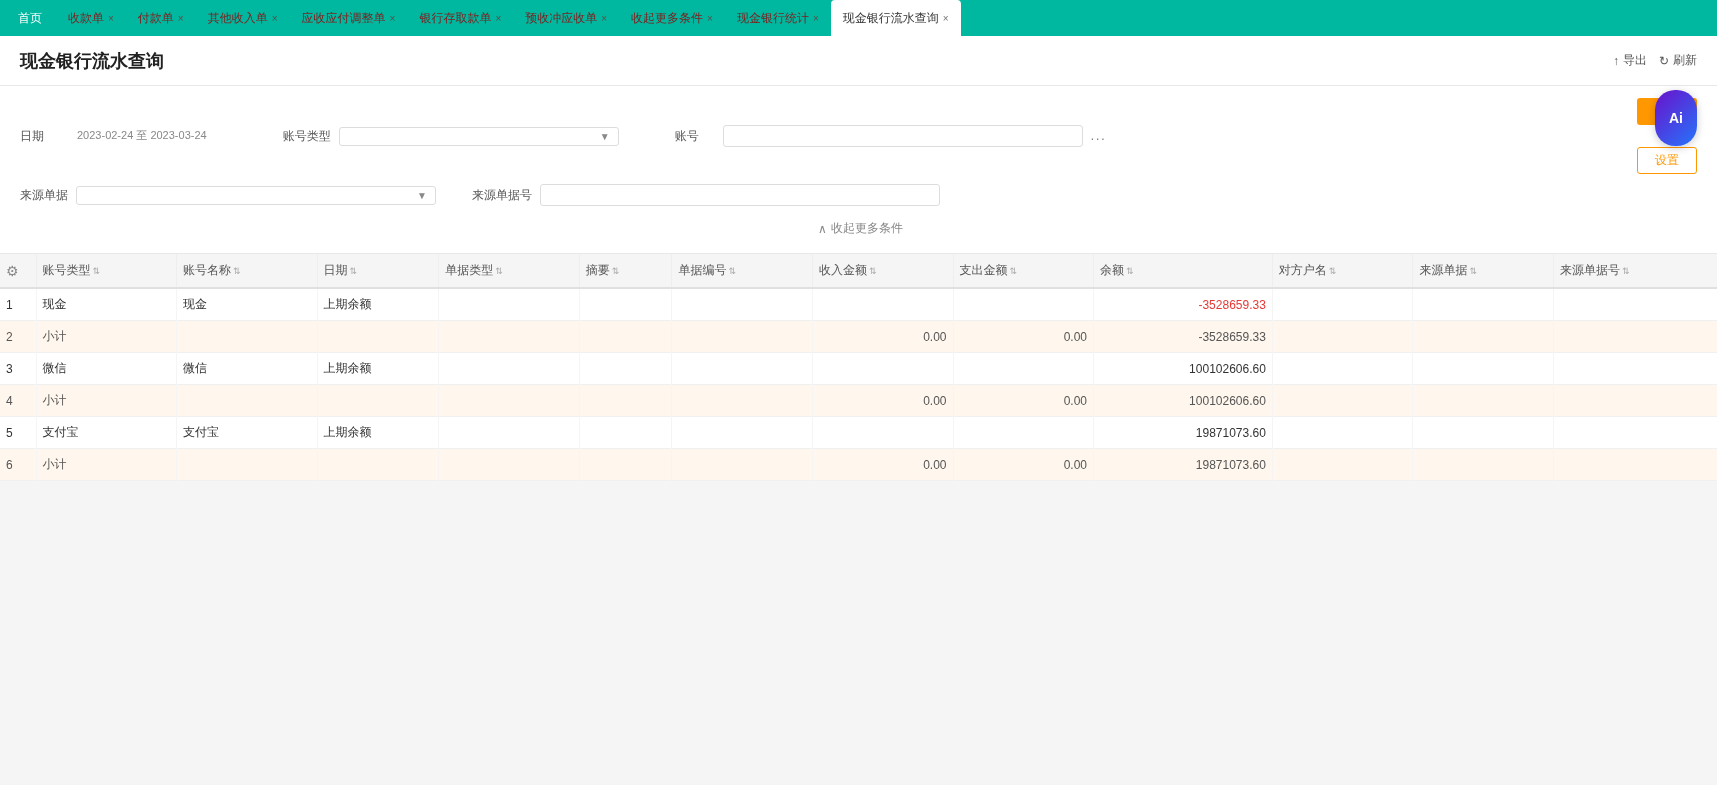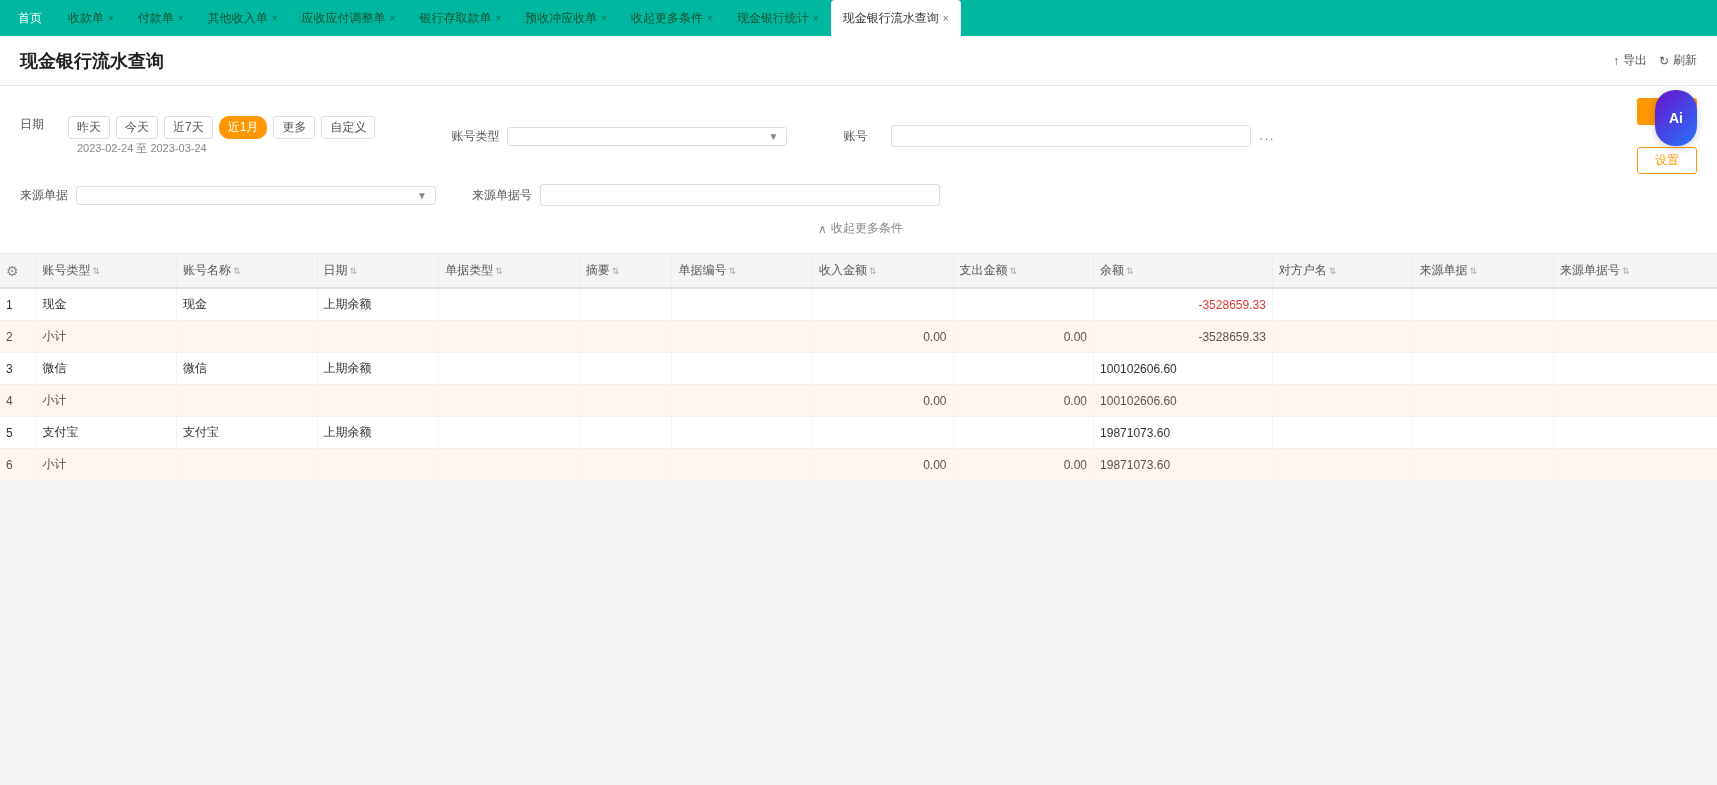--- a/index.html
+++ b/index.html
@@ -12,21 +12,21 @@
       align-items: center;
       height: 36px;
       padding: 16px 4px;
       overflow: hidden;
     }
     .nav-item {
       display: flex;
       align-items: center;
       height: 36px;
       padding: 0 12px;
-      color: #14532d;
+      color: #7f1d1d;
       font-size: 12px;
       cursor: pointer;
       white-space: nowrap;
       position: relative;
     }
     .nav-item.active {
       background: #fff;
       color: #333;
       border-radius: 4px 4px 0 0;
     }
@@ -210,21 +210,21 @@
     }
     tbody td:last-child { border-right: none; }
 
     .row-subtotal {
       background: #fff7ee;
     }
     .row-subtotal td { color: #555; }
 
     .td-num { text-align: right; }
     .td-negative { color: #e53935; text-align: right; }
-    .td-positive { color: #333; }
+    .td-positive { color: #333; text-align: right; }
 
     .gear-icon { color: #888; font-size: 14px; }
 
     .chevron-icon { font-size: 10px; color: #888; margin-left: 4px; }
 
     
     .ai-badge {
       position: fixed;
       right: 20px;
       top: 90px;
@@ -294,28 +294,20 @@
     </div>
   </div>
 </div>
 
 <div class="filter-area">
   <div class="filter-row">
 
     <div style="display:flex;align-items:flex-start;gap:8px;">
       <span class="filter-label">日期</span>
       <div style="display:flex;flex-direction:column;gap:2px;">
-        <div class="date-options">
-          <span class="date-btn">昨天</span>
-          <span class="date-btn">今天</span>
-          <span class="date-btn">近7天</span>
-          <span class="date-btn active">近1月</span>
-          <span class="date-btn">更多</span>
-          <span class="date-btn">自定义</span>
-        </div>
         <span class="date-range-text">2023-02-24 至 2023-03-24</span>
       </div>
     </div>
 
     <div style="display:flex;align-items:center;gap:8px;margin-left:60px;">
       <span class="filter-label">账号类型</span>
       <div class="filter-select" style="min-width:280px;">
         <span class="filter-select-text"></span>
         <span class="chevron-icon">▼</span>
       </div>

